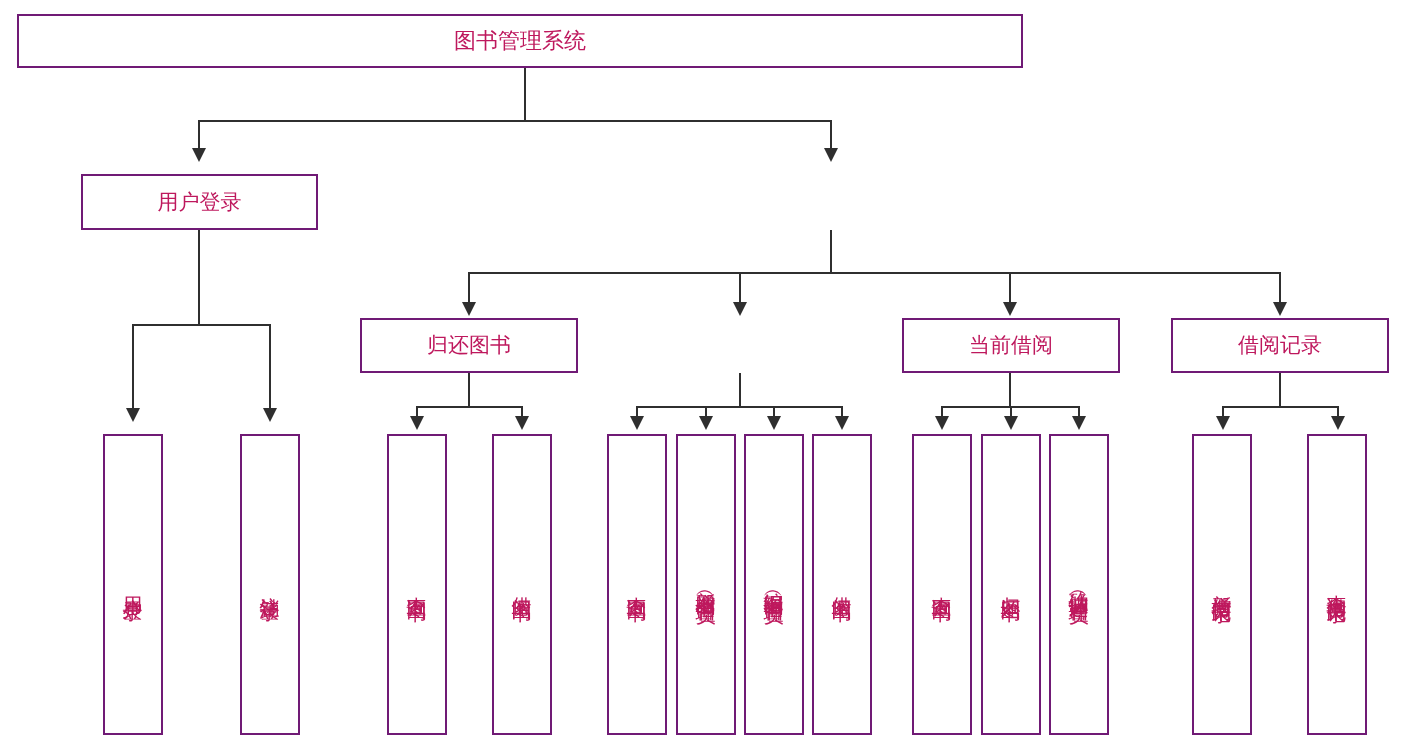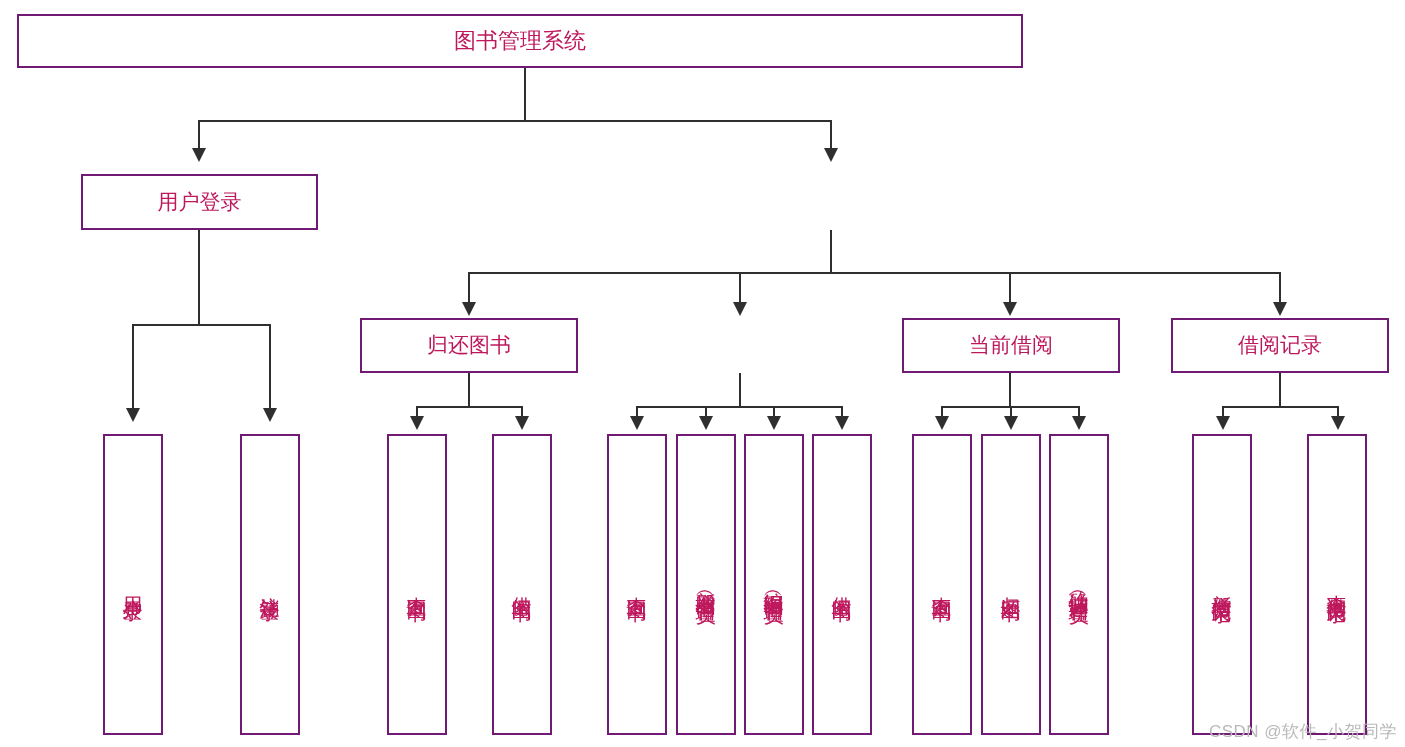--- a/index.html
+++ b/index.html
@@ -207,15 +207,14 @@
     <span class="label">确认归还（管理员）</span>
   </div>
 
   <div class="node v" style="left:1192px; top:434px; width:60px; height:301px;">
     <span class="label">新增借阅记录</span>
   </div>
   <div class="node v" style="left:1307px; top:434px; width:60px; height:301px;">
     <span class="label">查询借阅记录</span>
   </div>
 
-  <div id="watermark">CSDN @软件_小贺同学</div>
 
 </div>
 
 </body></html>

